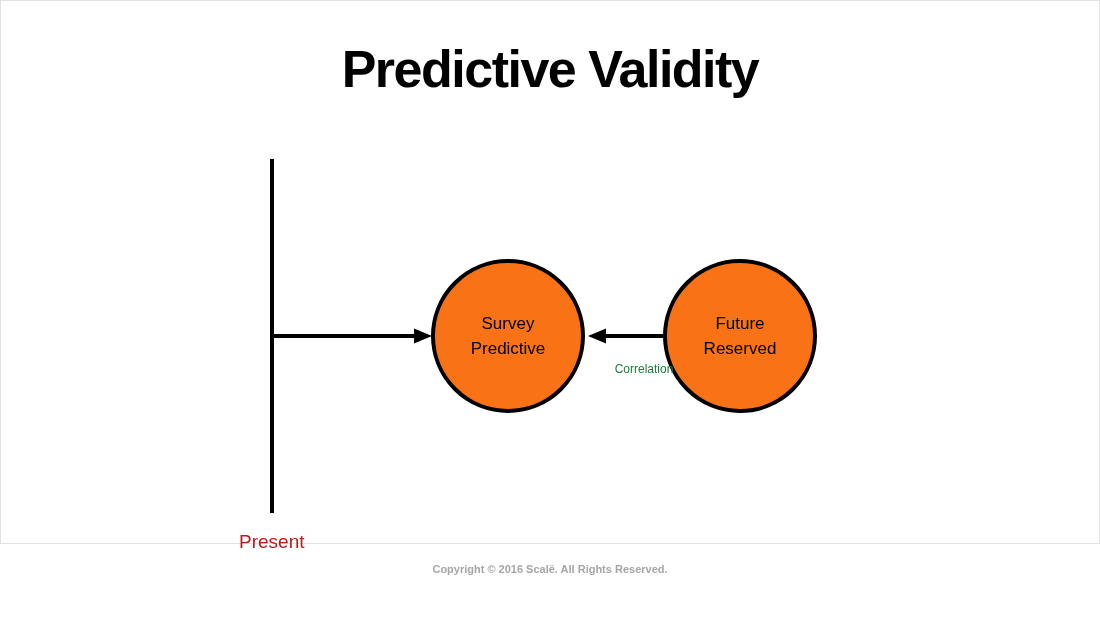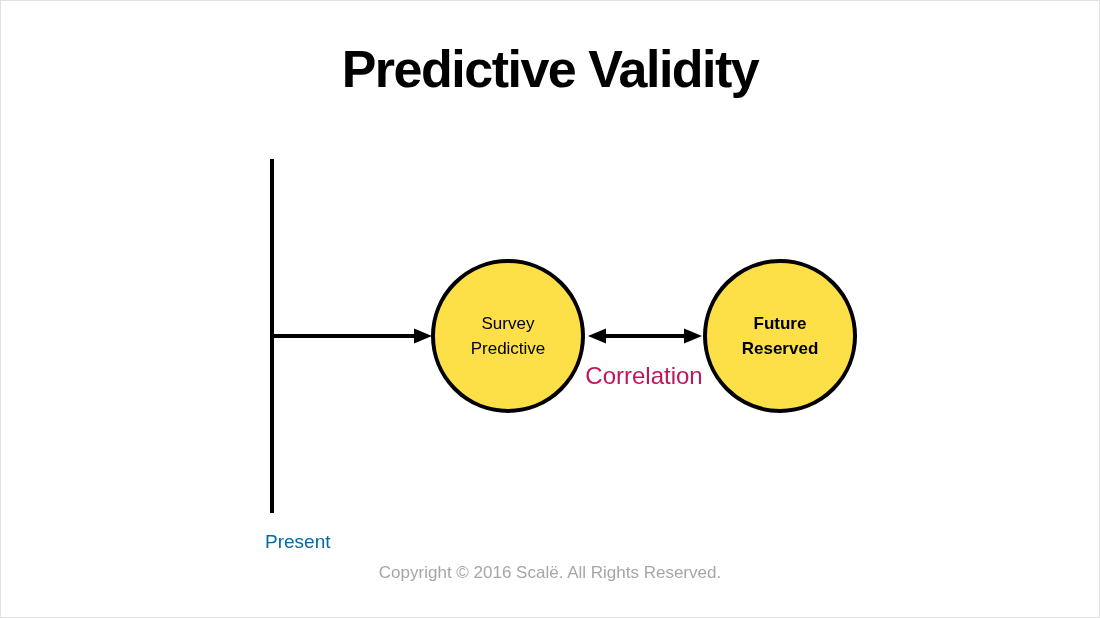--- a/index.html
+++ b/index.html
@@ -3,21 +3,21 @@
 <meta charset="utf-8">
 <style>
   * { margin: 0; padding: 0; box-sizing: border-box; }
   html, body { background: #ffffff; }
   body {
     font-family: "Liberation Sans", "DejaVu Sans", sans-serif;
     width: 1100px; height: 618px; overflow: hidden;
   }
   .slide {
     position: relative;
-    width: 1100px; height: 618px;
+    width: 1100px; height: 544px;
     background: #ffffff;
     border: 1px solid #e2e2e2;
   }
   .slide-title {
     position: absolute;
     top: 38px; left: 0; width: 100%;
     text-align: center;
     font-size: 52px;
     font-weight: bold;
     letter-spacing: -1.5px;
@@ -26,52 +26,52 @@
   .diagram-svg {
     position: absolute;
     top: 0; left: 0;
     width: 1100px; height: 618px;
   }
   .node-circle {
     position: absolute;
     width: 154px; height: 154px;
     border: 4px solid #000000;
     border-radius: 50%;
-    background: #fde047;
+    background: #f97316;
     display: flex;
     flex-direction: column;
     align-items: center;
     justify-content: center;
     text-align: center;
     font-size: 17px;
     line-height: 25px;
     color: #000000;
   }
   .node-survey { left: 430px; top: 258px; }
-  .node-future { left: 702px; top: 258px; font-weight: bold; }
+  .node-future { left: 662px; top: 258px; }
   .correlation-label {
     position: absolute;
     left: 584px; top: 361px; width: 118px;
     text-align: center;
-    font-size: 24px;
-    color: #be185d;
+    font-size: 12px;
+    color: #15803d;
   }
   .present-label {
     position: absolute;
     left: 238px; top: 530px;
     font-size: 19px;
-    color: #0369a1;
-    margin-left: 26px;
+    color: #b91c1c;
   }
   .copyright {
     position: absolute;
     left: 0; top: 562px; width: 100%;
     text-align: center;
-    font-size: 17px;
+    font-size: 11px;
     color: #a6a6a6;
+    font-weight: bold;
   }
 </style>
 </head>
 <body>
 
 <div class="slide">
 
   <div class="slide-title">Predictive Validity</div>
 
   <svg class="diagram-svg" viewBox="0 0 1100 618" xmlns="http://www.w3.org/2000/svg">

